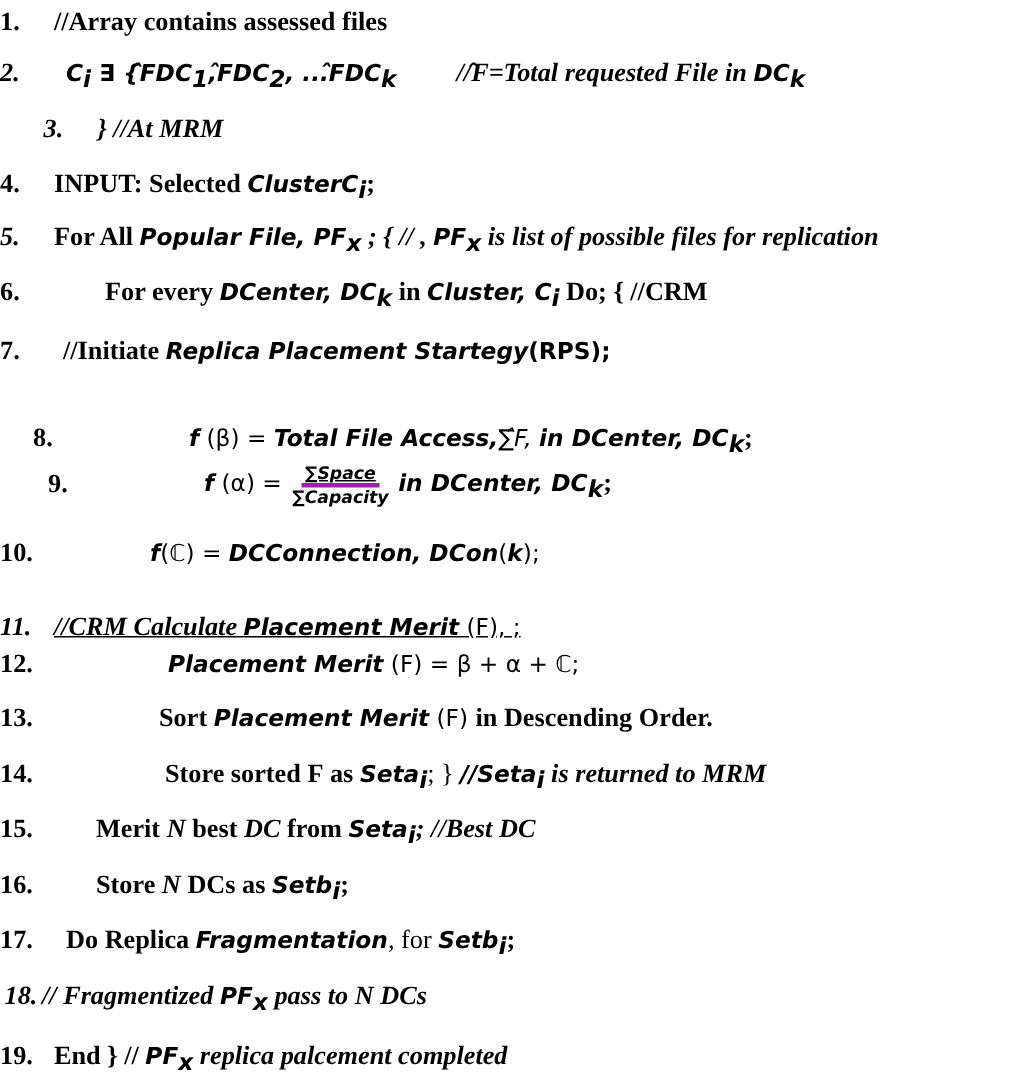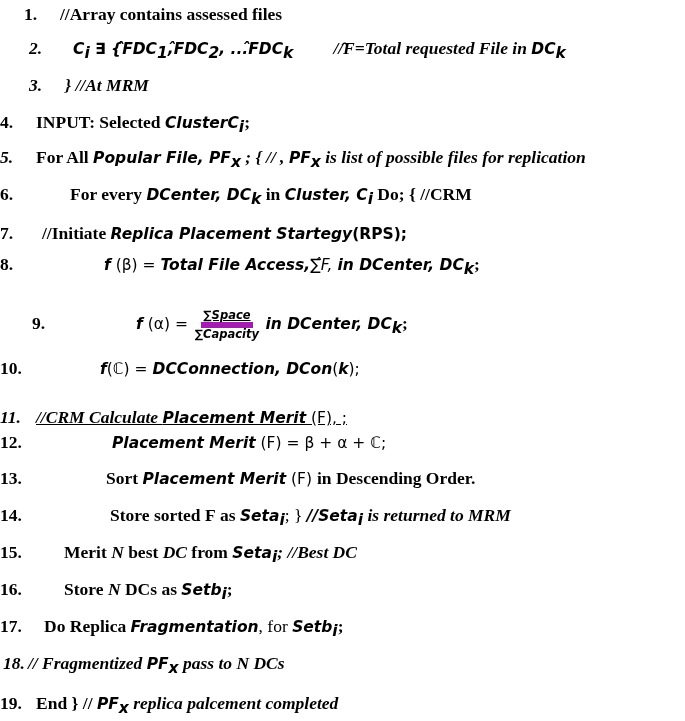--- a/index.html
+++ b/index.html
@@ -6,30 +6,30 @@
   body { width:685px; height:721px; position:relative; overflow:hidden;
          font-family:"Liberation Serif", serif; color:#000; }
   .line { position:absolute; left:0; white-space:nowrap; font-size:17.5px; font-weight:bold; line-height:22px; }
   .num { display:inline-block; }
   .it { font-style:italic; }
   .m { font-family:"DejaVu Sans", sans-serif; font-style:italic; font-weight:bold; font-size:15.5px; }
   .mr { font-family:"DejaVu Sans", sans-serif; font-weight:normal; font-size:15.5px; }
   .nb { font-weight:normal; }
   sub { font-size:11px; vertical-align:-4px; }
   .frac { display:inline-flex; flex-direction:column; align-items:center; vertical-align:middle; font-size:11.5px; line-height:13px; margin:0 2px; }
-  .frac .top { border-bottom:6px solid #a21caf; padding:0 2px;text-decoration:underline; }
+  .frac .top { border-bottom:3px solid #a21caf; padding:0 2px;text-decoration:underline; }
 </style>
 </head>
 <body>
 
-<div class="line" style="top:3px;padding-left:24px;">
+<div class="line" style="top:3px;">
   <span class="num" style="width:36px;">1.</span><span>//Array contains assessed files</span>
 </div>
 
-<div class="line it" style="top:37px;padding-left:29px;">
+<div class="line it" style="top:37px;">
   <span class="num" style="width:44px;">2.</span><span class="m">C</span><sub class="m">i</sub><span class="m"> ∃ {̂FDC</span><sub class="m">1</sub><span class="m">,̂FDC</span><sub class="m">2</sub><span class="m">, ...̂FDC</span><sub class="m">k</sub><span style="display:inline-block;width:40px;"></span><span>//̂F=Total requested File in </span><span class="m">DC</span><sub class="m">k</sub>
 </div>
 
 <div class="line it" style="top:74px;padding-left:29px;">
   <span class="num" style="width:36px;">3.</span><span>} //At MRM</span>
 </div>
 
 <div class="line" style="top:111px;">
   <span class="num" style="width:36px;">4.</span><span>INPUT: Selected </span><span class="m">ClusterC</span><sub class="m">i</sub><span>;</span>
 </div>
@@ -39,21 +39,21 @@
 </div>
 
 <div class="line" style="top:183px;">
   <span class="num" style="width:70px;">6.</span><span>For every </span><span class="m">DCenter, DC</span><sub class="m">k</sub><span> in </span><span class="m">Cluster, C</span><sub class="m">i</sub><span> Do; { //CRM</span>
 </div>
 
 <div class="line" style="top:222px;">
   <span class="num" style="width:42px;">7.</span><span>//Initiate </span><span class="m">Replica Placement Startegy</span><span class="m" style="font-style:normal;">(RPS);</span>
 </div>
 
-<div class="line" style="top:253px;">
+<div class="line" style="top:280px;padding-left:22px;">
   <span class="num" style="width:104px;">8.</span><span class="m">f</span><span class="mr"> (β) = </span><span class="m">Total File Access,</span><span class="m" style="font-weight:normal;">∑̂F, </span><span class="m">in DCenter, DC</span><sub class="m">k</sub><span>;</span>
 </div>
 
 <div class="line" style="top:309px;margin-left:32px;">
   <span class="num" style="width:104px;">9.</span><span class="m">f</span><span class="mr"> (α) = </span><span class="frac m">
       <span class="top">∑Space</span>
       <span>∑Capacity</span>
     </span> <span class="m">in DCenter, DC</span><sub class="m">k</sub><span>;</span>
 </div>
 

